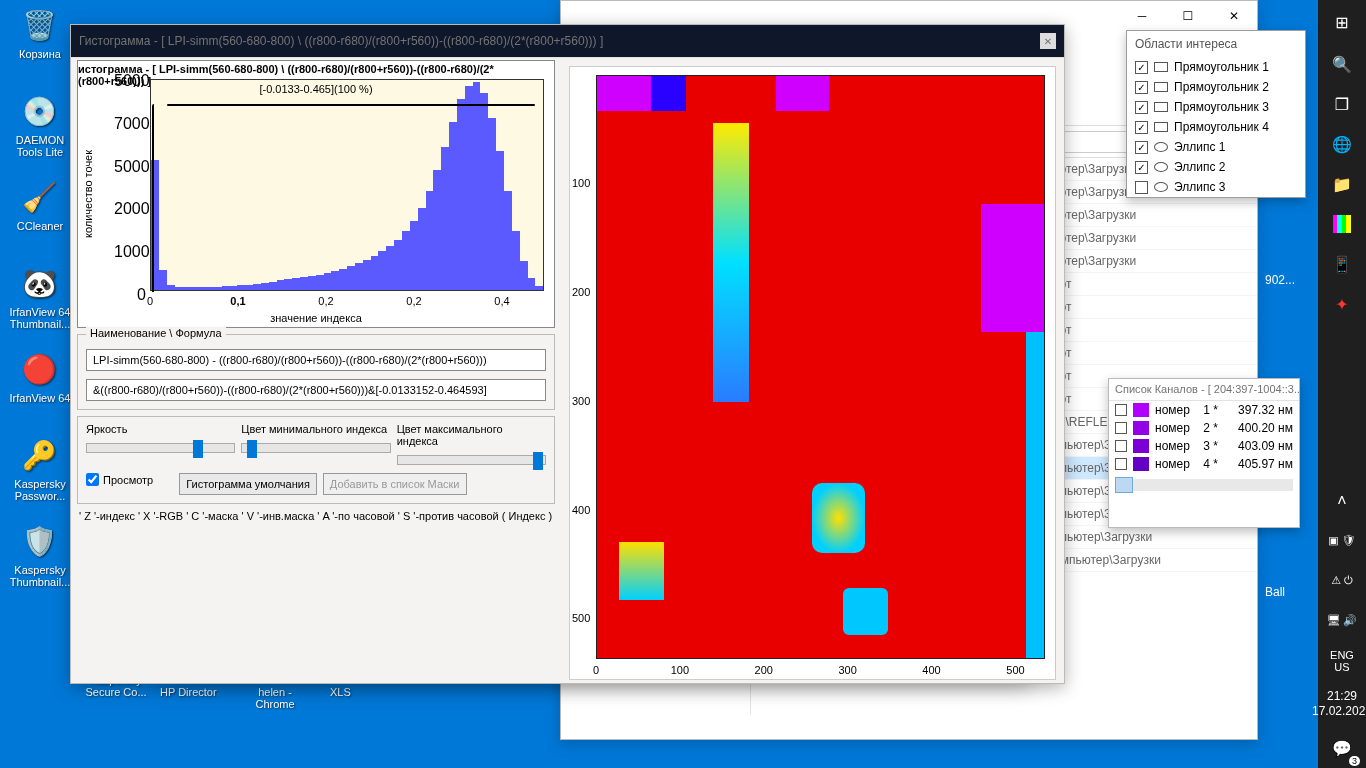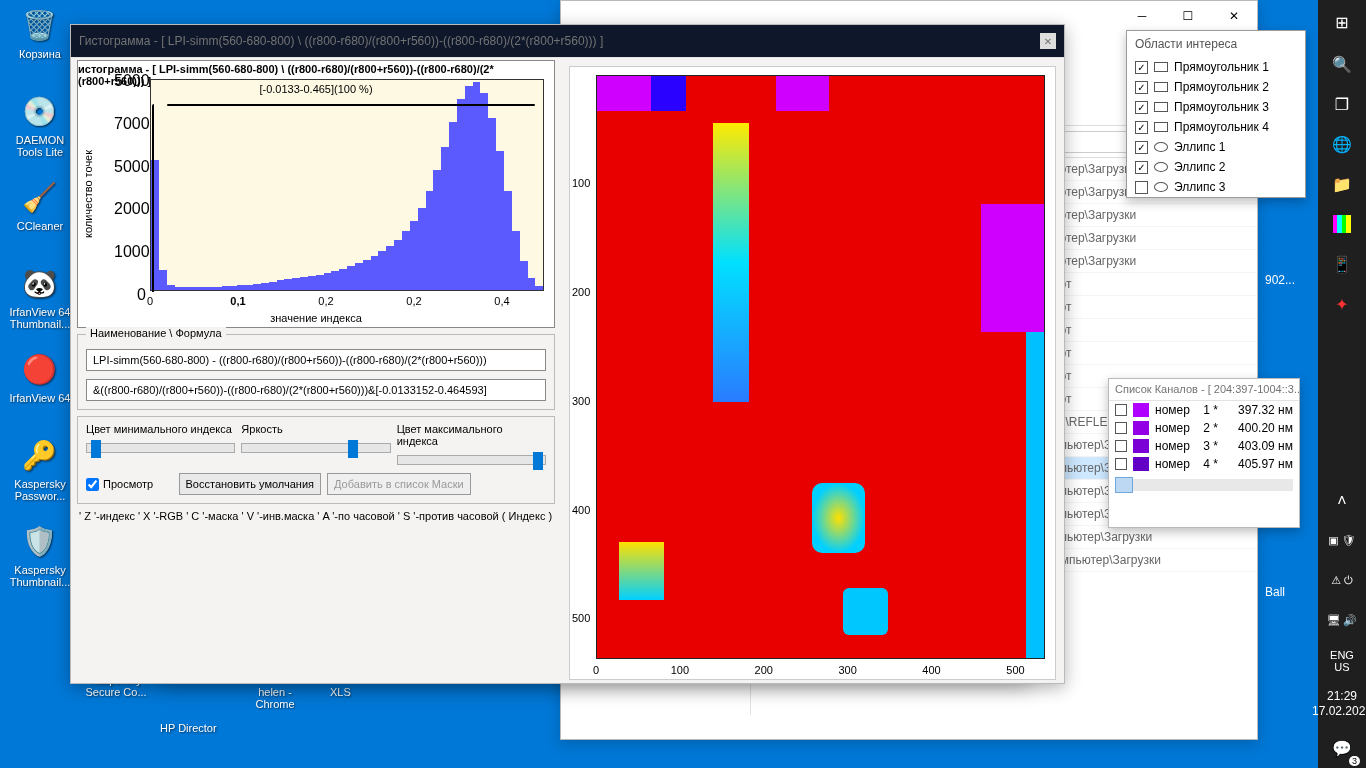--- a/index.html
+++ b/index.html
@@ -45,21 +45,21 @@
 
 
 .panel { border: 1px solid #bbb; margin-top: 6px; padding: 6px 8px 8px 8px; background: #f4f3f2; position: relative; }
 .panel-title { position: absolute; top: -8px; left: 8px; font-size: 11px; background: #f4f3f2; padding: 0 4px; }
 .txt-in { width: 100%; border: 1px solid #888; background: #fff; font-size: 11px; padding: 4px 6px; margin-top: 8px; }
 .sliders-row { display: flex; gap: 6px; }
 .slider-col { flex: 1; }
 .slider-lbl { font-size: 11px; margin-bottom: 8px; }
 .slider { height: 10px; background: #e6e6e6; border: 1px solid #aaa; position: relative; }
 .slider-thumb { position: absolute; top: -4px; width: 10px; height: 18px; background: #0078d7; }
-.slider-row2 { display:flex; gap:6px; margin-top:8px; align-items:center;}
+.slider-row2 { display:flex; gap:6px; margin-top:8px; align-items:flex-start;}
 .chk { display:flex; align-items:center; gap:4px; font-size:11px;}
 .btn { border: 1px solid #999; background: #e9e9e9; font-size: 11px; padding: 4px 6px; cursor: pointer; }
 .btn.dis { color: #999; background:#efefef;}
 
 .hotkeys { font-size: 11px; padding: 6px 2px; }
 
 
 .img-plot { background: #fff; border: 1px solid #ccc; height: 100%; position: relative; }
 .img-axes { position: absolute; left: 26px; top: 8px; right: 10px; bottom: 20px; border: 1px solid #222; background: #e80000; overflow: hidden; }
 .img-ytick { position: absolute; left: 2px; font-size: 11px; }
@@ -157,21 +157,21 @@
       </div>
       <div class="d-icon">
         <div class="d-icon-glyph">🔒</div>
         <span>Kaspersky Secure Co...</span>
       </div>
     </div>
 </div>
 
 <span class="ball">Ball</span>
 <span class="num-902">902...</span>
-<div style="position:absolute;left:160px;top:686px;color:#fff;font-size:11px;text-shadow:1px 1px 2px rgba(0,0,0,.6);margin-top:36px;">HP Director</div>
+<div style="position:absolute;left:160px;top:686px;color:#fff;font-size:11px;text-shadow:1px 1px 2px rgba(0,0,0,.6);">HP Director</div>
 <div style="position:absolute;left:245px;top:686px;color:#fff;font-size:11px;text-shadow:1px 1px 2px rgba(0,0,0,.6);text-align:center;width:60px;">helen - Chrome</div>
 <div style="position:absolute;left:330px;top:686px;color:#fff;font-size:11px;text-shadow:1px 1px 2px rgba(0,0,0,.6);">XLS</div>
 
 <div class="win-explorer">
   <div class="wx-caption">
     <div class="wx-btn">─</div>
     <div class="wx-btn">☐</div>
     <div class="wx-btn">✕</div>
   </div>
   <div class="wx-ribbon">
@@ -399,45 +399,45 @@
 
       <div class="panel">
         <span class="panel-title">Наименование \ Формула</span>
         <input class="txt-in" value="LPI-simm(560-680-800) - ((r800-r680)/(r800+r560))-((r800-r680)/(2*(r800+r560)))" style="">
         <input class="txt-in" value="&amp;((r800-r680)/(r800+r560))-((r800-r680)/(2*(r800+r560)))&amp;[-0.0133152-0.464593]" style="">
       </div>
 
       <div class="panel">
         <div class="sliders-row">
           <div class="slider-col">
+            <div class="slider-lbl">Яркость</div>
+            <div class="slider">
+                <div class="slider-thumb" style="left:72%;"></div>
+              </div>
+          </div>
+          <div class="slider-col">
             <div class="slider-lbl">Цвет минимального индекса</div>
             <div class="slider">
                 <div class="slider-thumb" style="left:3%;"></div>
-              </div>
-          </div>
-          <div class="slider-col">
-            <div class="slider-lbl">Яркость</div>
-            <div class="slider">
-                <div class="slider-thumb" style="left:72%;"></div>
               </div>
           </div>
           <div class="slider-col">
             <div class="slider-lbl">Цвет максимального индекса</div>
             <div class="slider">
                 <div class="slider-thumb" style="left:92%;"></div>
               </div>
           </div>
         </div>
         <div class="slider-row2">
           <label class="chk">
               <input type="checkbox" checked="" style=""> 
               <span>Просмотр</span>
             </label>
           <div style="flex:.15"></div>
-          <button class="btn">Восстановить умолчания</button>
+          <button class="btn">Гистограмма умолчания</button>
           <button class="btn dis">Добавить в список Маски</button>
         </div>
       </div>
       <div class="hotkeys">' Z '-индекс ' X '-RGB ' C '-маска ' V '-инв.маска ' A '-по часовой ' S '-против часовой ( Индекс )</div>
     </div>
 
     <div class="hist-right">
       <div class="img-plot">
         <div id="iyt">
             <span class="img-ytick" style="top: 109.889px;">100</span>

